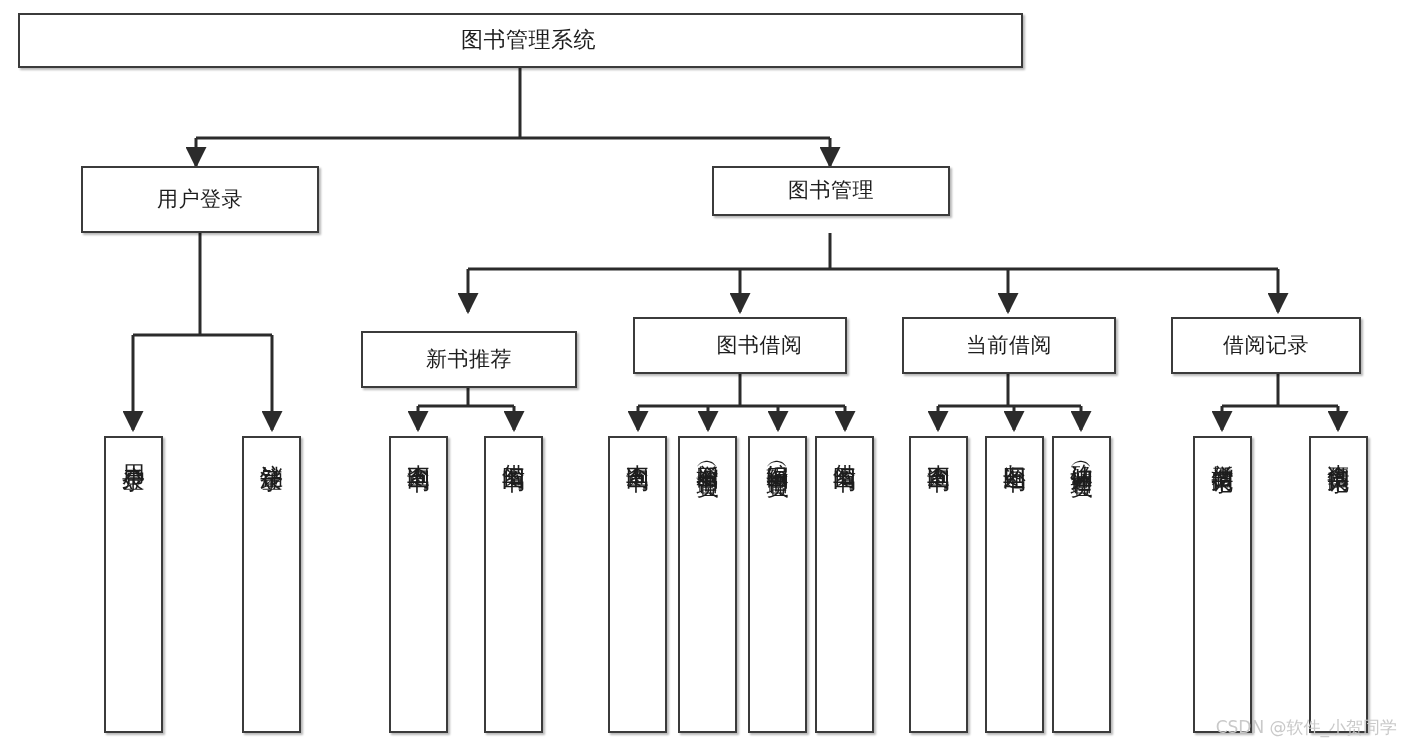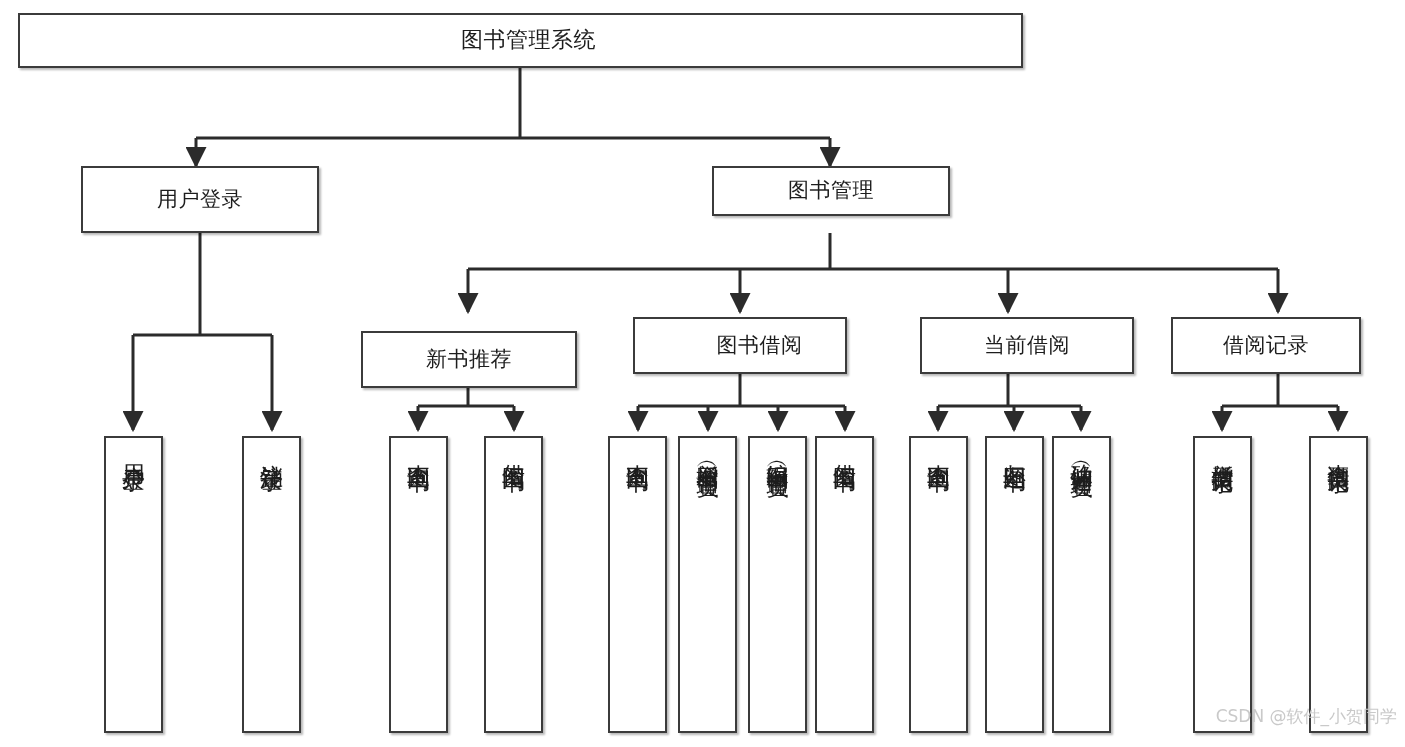--- a/index.html
+++ b/index.html
@@ -62,21 +62,21 @@
     line-height: 1.18;
     letter-spacing: 2px;
     white-space: nowrap;
   }
   .node.vert.tall .node-label {
     font-size: 22px;
   }
   #watermark {
     position: absolute;
     right: 8px;
-    bottom: 19px;
+    bottom: 8px;
     font-size: 17px;
     color: #c9c9c9;
     white-space: nowrap;
     z-index: 5;
     font-family: "DejaVu Sans", "Liberation Sans", sans-serif;
   }
 </style>
 </head>
 <body>
 
@@ -160,21 +160,21 @@
   </div>
 
   <div class="node horiz" style="left:361px; top:331px; width:216px; height:57px;">
     <span class="node-label">新书推荐</span>
   </div>
 
   <div class="node horiz" style="left:633px; top:317px; width:214px; height:57px;padding-left:39px;">
     <span class="node-label">图书借阅</span>
   </div>
 
-  <div class="node horiz" style="left:902px; top:317px; width:214px; height:57px;margin-left:18px;">
+  <div class="node horiz" style="left:902px; top:317px; width:214px; height:57px;">
     <span class="node-label">当前借阅</span>
   </div>
 
   <div class="node horiz" style="left:1171px; top:317px; width:190px; height:57px;">
     <span class="node-label">借阅记录</span>
   </div>
 
   <div class="node vert" style="left:104px; top:436px; width:59px; height:297px;">
     <span class="node-label">用户登录</span>
   </div>

